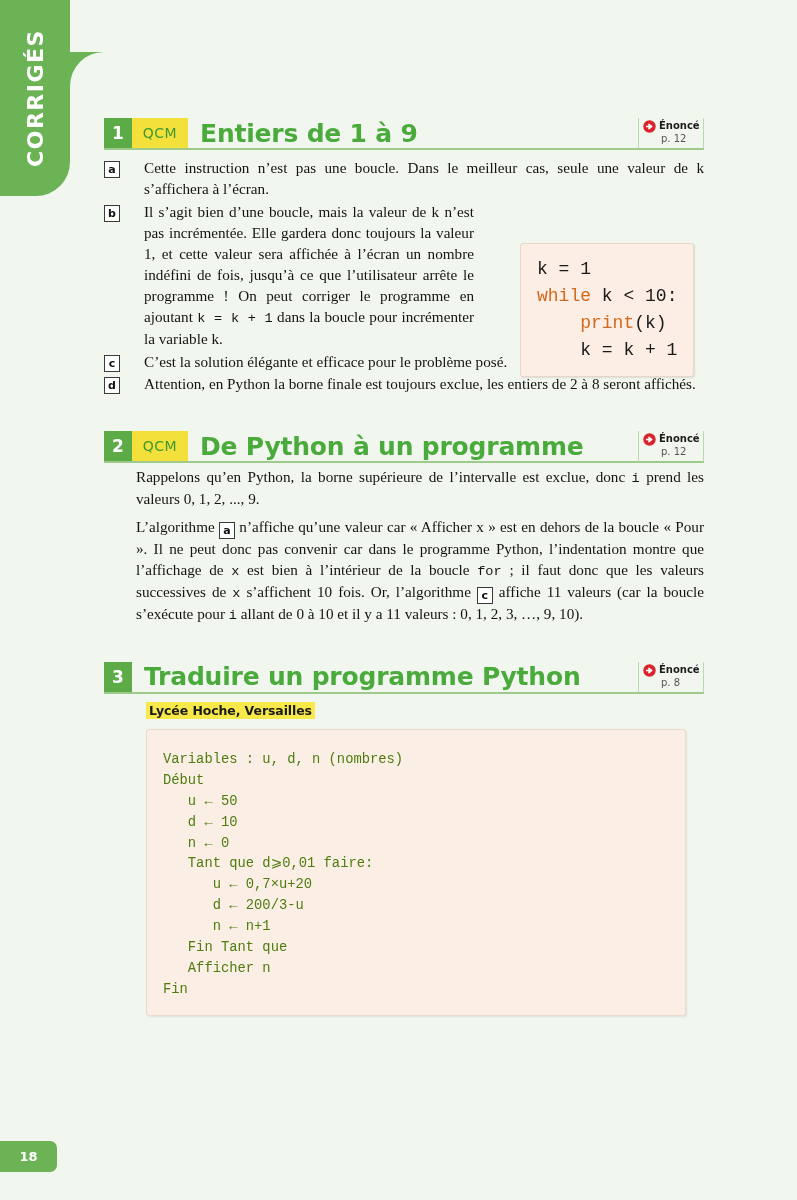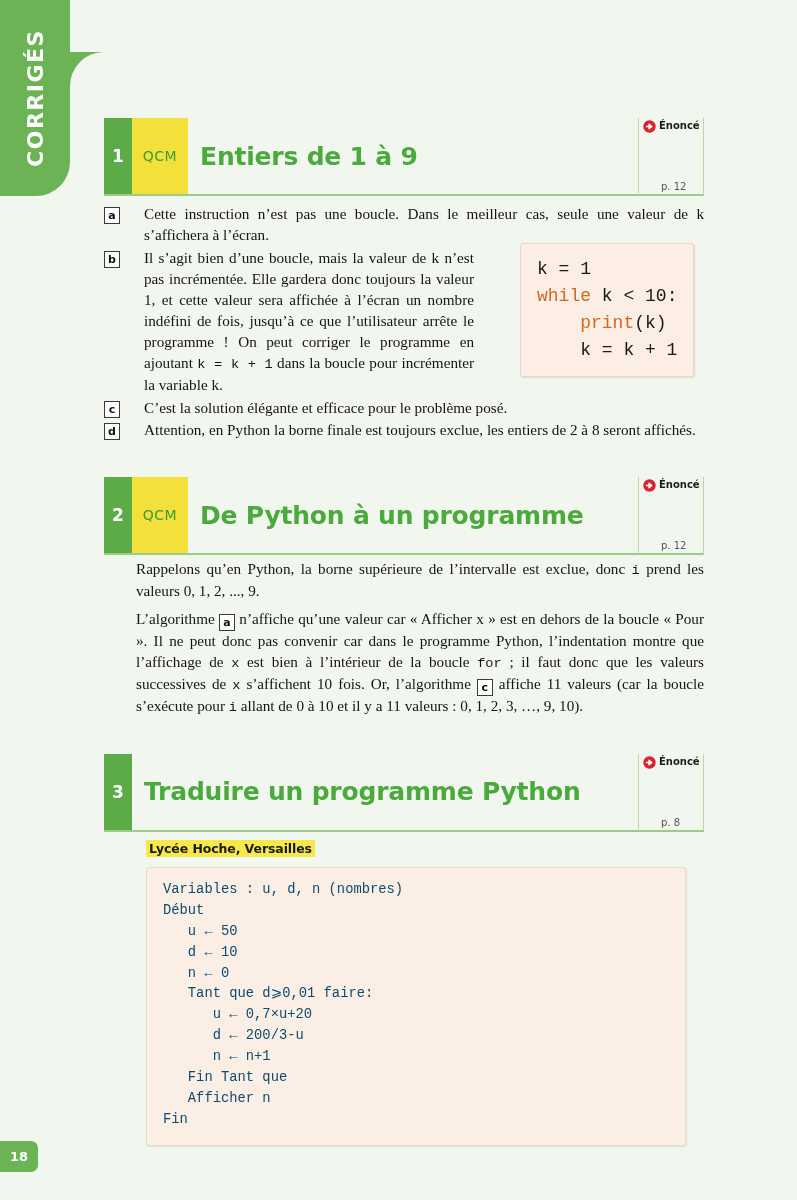--- a/index.html
+++ b/index.html
@@ -135,21 +135,20 @@
     width: 66px;
     flex: 0 0 66px;
     border-left: 1px solid #b9d9ab;
     border-right: 1px solid #b9d9ab;
     border-bottom: 2px solid #9ecb8c;
     padding: 1px 0 2px 4px;
     box-sizing: border-box;
     display: flex;
     flex-direction: column;
     align-items: flex-start;
-    gap: 48px;
   }
   .ref-top {
     display: flex;
     align-items: center;
     gap: 3px;
   }
   .ref-icon {
     width: 13px;
     height: 13px;
     flex: 0 0 13px;
@@ -263,36 +262,36 @@
     margin: 4px 0 10px 0;
     letter-spacing: -0.1px;
   }
 
   
   .algo-card {
     background: #fbeee4;
     border: 1px solid #ead9cd;
     border-radius: 3px;
     box-shadow: 1px 1px 2px rgba(0,0,0,0.08);
-    padding: 12px 16px 14px 16px;
+    padding: 20px 16px 14px 16px;
     font-family: "Liberation Mono", monospace;
     font-size: 13.8px;
     line-height: 1.52;
-    color: #0c4a6e;
+    color: #4d7c0f;
     white-space: pre;
     width: 540px;
     box-sizing: border-box;
   }
 
   
   .page-num {
     position: absolute;
     left: 0;
     bottom: 28px;
-    width: 38px;
+    width: 57px;
     height: 31px;
     background: #6cb356;
     border-top-right-radius: 7px;
     border-bottom-right-radius: 7px;
     color: #ffffff;
     font-family: "DejaVu Sans", sans-serif;
     font-weight: bold;
     font-size: 13px;
     display: flex;
     align-items: center;

